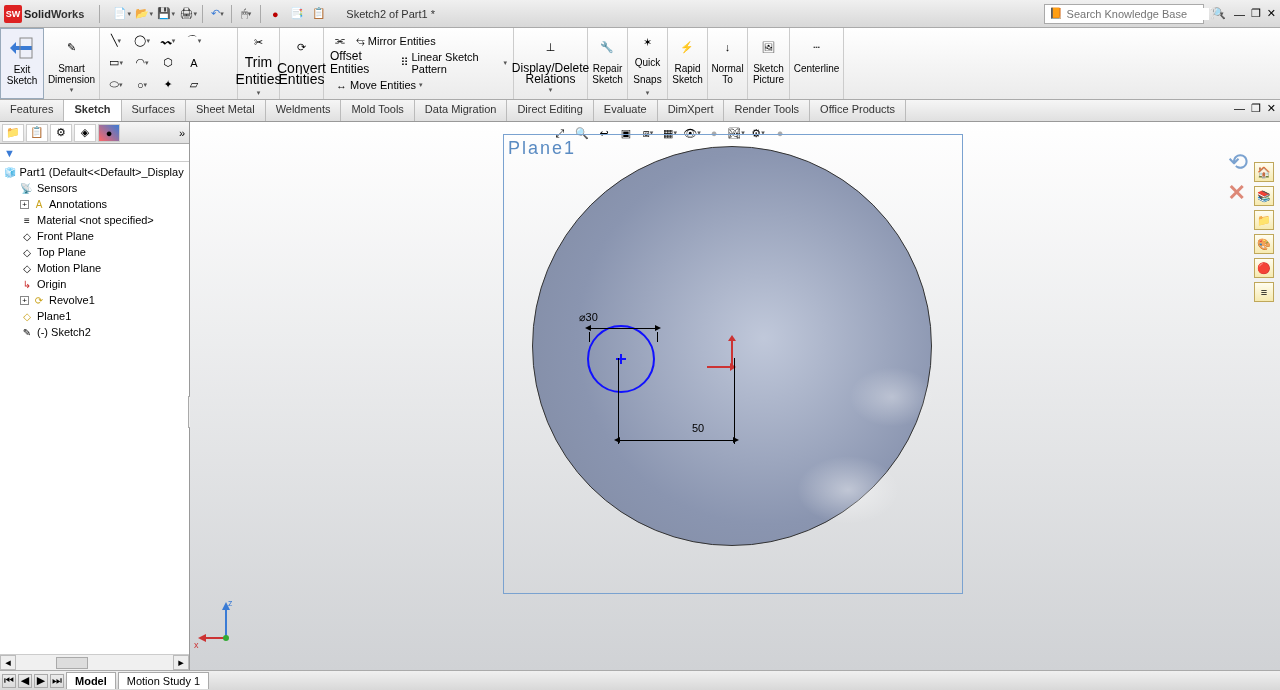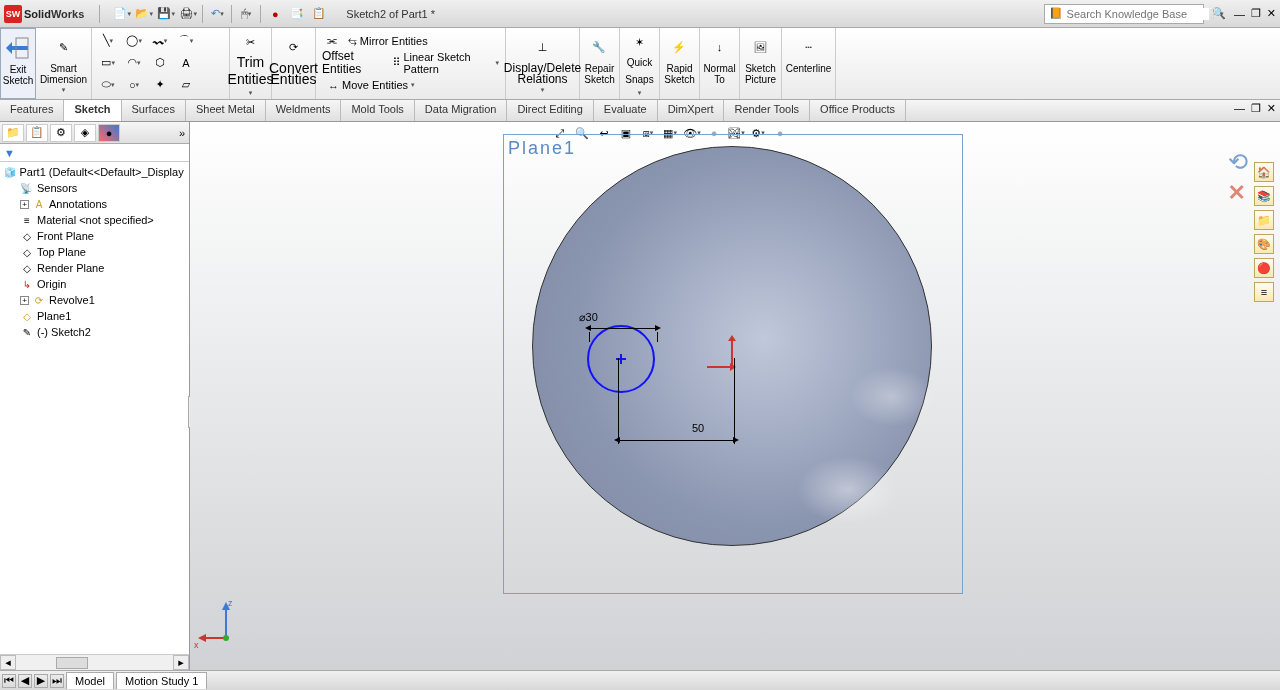--- a/index.html
+++ b/index.html
@@ -83,21 +83,21 @@
 .dim-dist .val { position: absolute; top: 64px; left: 74px; }
 .triad { position: absolute; left: 8px; bottom: 24px; }
 .vp-right { position: absolute; right: 4px; top: 40px; width: 22px; display: flex; flex-direction: column; gap: 4px; }
 .vp-right .vr { width: 20px; height: 20px; border: 1px solid #bfa75a; background: linear-gradient(#fffdf0, #f6eab0); display: flex; align-items: center; justify-content: center; cursor: pointer; }
 .trig-ico { position: absolute; right: 32px; top: 26px; color: #7aa2d0; font-size: 24px; }
 .x-ico { position: absolute; right: 34px; top: 58px; color: #d87; font-size: 22px; font-weight: bold; }
 
 .btm-tabs { height: 20px; background: linear-gradient(#f0f0f0, #d8d8d8); display: flex; border-top: 1px solid #aaa; align-items: center; }
 .btm-tabs .navarr { width: 14px; height: 14px; border: 1px solid #aaa; display: flex; align-items: center; justify-content: center; margin-left: 2px; cursor: pointer; }
 .btm-tabs .btab { padding: 2px 8px; border: 1px solid #aaa; border-bottom: none; background: #fff; margin-left: 2px; cursor: pointer; }
-.btm-tabs .btab.active { font-weight: normal; }
+.btm-tabs .btab.active { font-weight: bold; }
 </style>
 </head>
 <body>
 
 <div class="title-bar">
   <div class="sw-logo">SW</div>
   <span class="app-name"><span class="solid">Solid</span><span>Works</span></span>
   <div class="tb-sep"></div>
   <div class="title-toolbar">
     <span class="tb-ico">📄<span class="dd-caret">▾</span></span>
@@ -122,21 +122,21 @@
   </div>
   <span class="tb-ico">❔<span class="dd-caret">▾</span></span>
   <div class="win-ctrl">
     <span>—</span>
     <span>❐</span>
     <span>✕</span>
   </div>
 </div>
 
 <div class="ribbon">
-  <div class="ribbon-group rg-big exit-sketch" style="width:36px;">
+  <div class="ribbon-group rg-big exit-sketch" style="width:44px;">
     <div class="ico">
         <svg width="24" height="24">
           <rect x="2" y="10" width="20" height="4" fill="#3a7bd5"></rect>
           <path d="M0 12 L6 6 L6 18 Z" fill="#3a7bd5"></path>
           <rect x="10" y="2" width="12" height="20" fill="none" stroke="#888"></rect>
         </svg>
       </div>
     <span style="font-size:10px;line-height:11px">Exit Sketch</span>
   </div>
   <div class="ribbon-group rg-big" style="width:56px;">
@@ -286,21 +286,21 @@
       <div class="tree-item child">
           <span class="tree-ico">◇</span>
           <span>Front Plane</span>
         </div>
       <div class="tree-item child">
           <span class="tree-ico">◇</span>
           <span>Top Plane</span>
         </div>
       <div class="tree-item child">
           <span class="tree-ico">◇</span>
-          <span>Render Plane</span>
+          <span>Motion Plane</span>
         </div>
       <div class="tree-item child">
           <span class="tree-ico" style="color:#c33">↳</span>
           <span>Origin</span>
         </div>
       <div class="tree-item child">
           <span class="tree-exp">+</span>
           <span class="tree-ico" style="color:#c9a21b">⟳</span>
           <span>Revolve1</span>
         </div>

